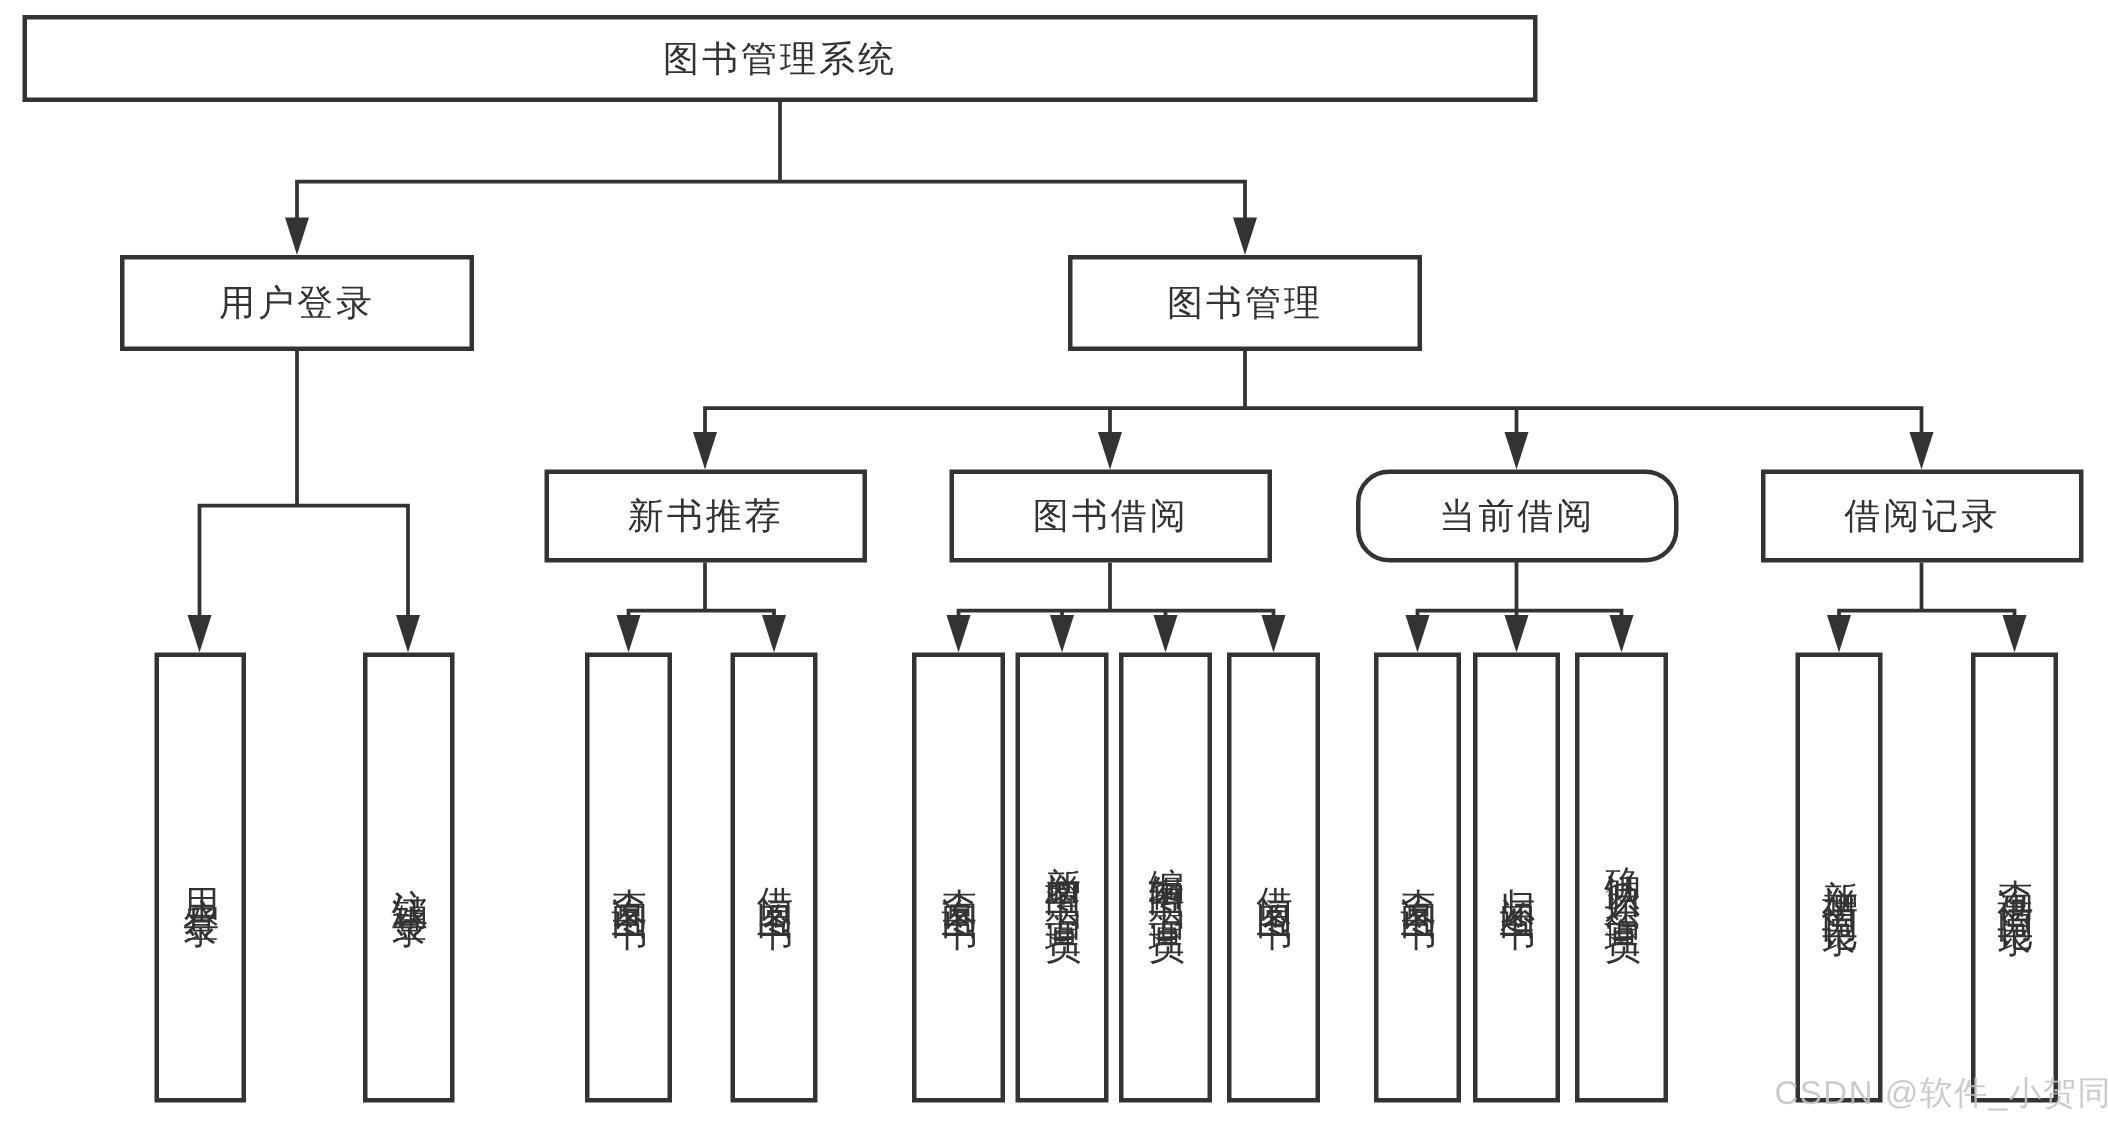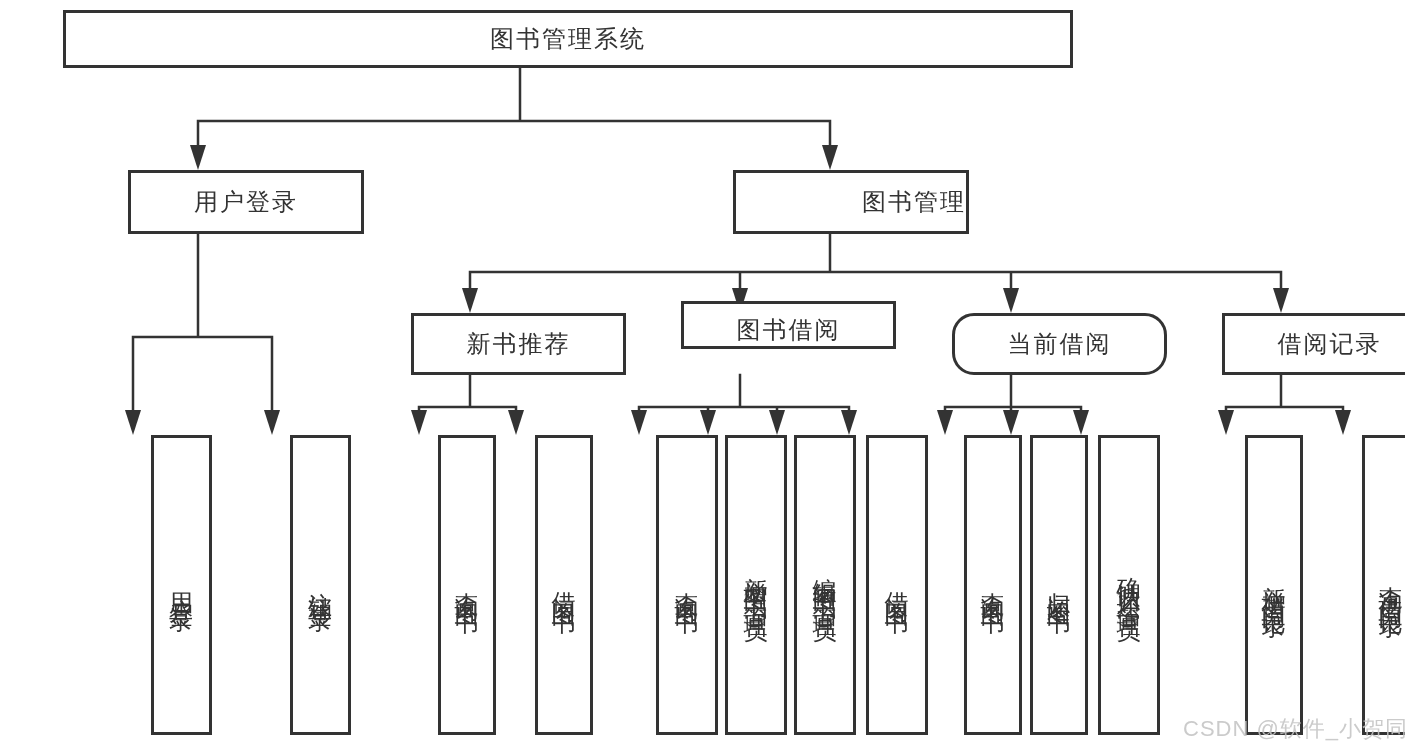--- a/index.html
+++ b/index.html
@@ -20,41 +20,40 @@
   .box {
     position: absolute;
     box-sizing: border-box;
     border: 3px solid #333333;
     background: #ffffff;
     display: flex;
     align-items: center;
     justify-content: center;
     color: #333333;
     z-index: 2;
-    margin-left: 48px;
   }
   .hlabel {
     font-size: 24px;
     letter-spacing: 2px;
     white-space: nowrap;
   }
   .vlabel {
     writing-mode: vertical-rl;
     text-orientation: mixed;
     font-size: 24px;
     letter-spacing: 6px;
     line-height: 1.05;
     white-space: nowrap;
   }
   
   .n-root          { left: 15px;   top: 10px;  width: 1010px; height: 58px; }
   .n-user-login    { left: 80px;   top: 170px; width: 236px;  height: 64px; }
-  .n-book-mgmt     { left: 685px;  top: 170px; width: 236px;  height: 64px; justify-content: flex-end; }
+  .n-book-mgmt     { left: 712px;  top: 170px; width: 236px;  height: 64px; }
   .n-new-books     { left: 363px;  top: 313px; width: 215px;  height: 62px; }
-  .n-book-borrow   { left: 633px;  top: 301px; width: 215px;  height: 48px; align-items: flex-end; }
+  .n-book-borrow   { left: 633px;  top: 313px; width: 215px;  height: 62px; }
   .n-current       { left: 904px;  top: 313px; width: 215px;  height: 62px; border-radius: 22px; }
   .n-records       { left: 1174px; top: 313px; width: 215px;  height: 62px; text-align: center; }
 
   .leaf { top: 435px; height: 300px; }
   .l-ul1 { left: 103px;  width: 61px; }
   .l-ul2 { left: 242px;  width: 61px; }
   .l-nb1 { left: 390px;  width: 58px; }
   .l-nb2 { left: 487px;  width: 58px; }
   .l-bb1 { left: 608px;  width: 62px; }
   .l-bb2 { left: 677px;  width: 62px; }

